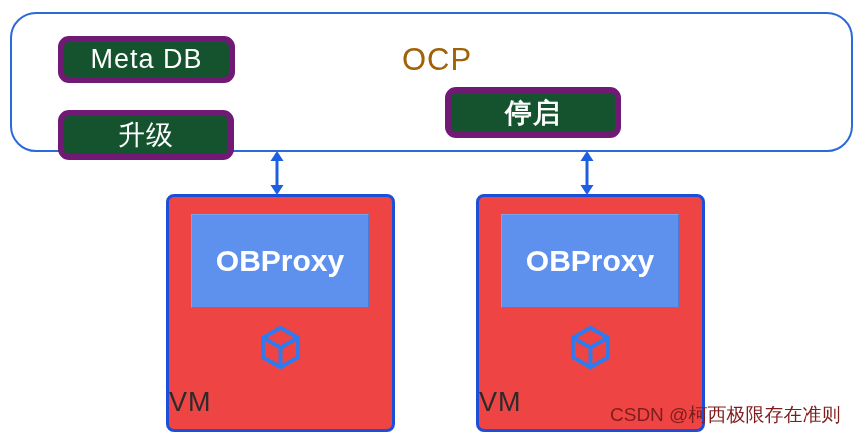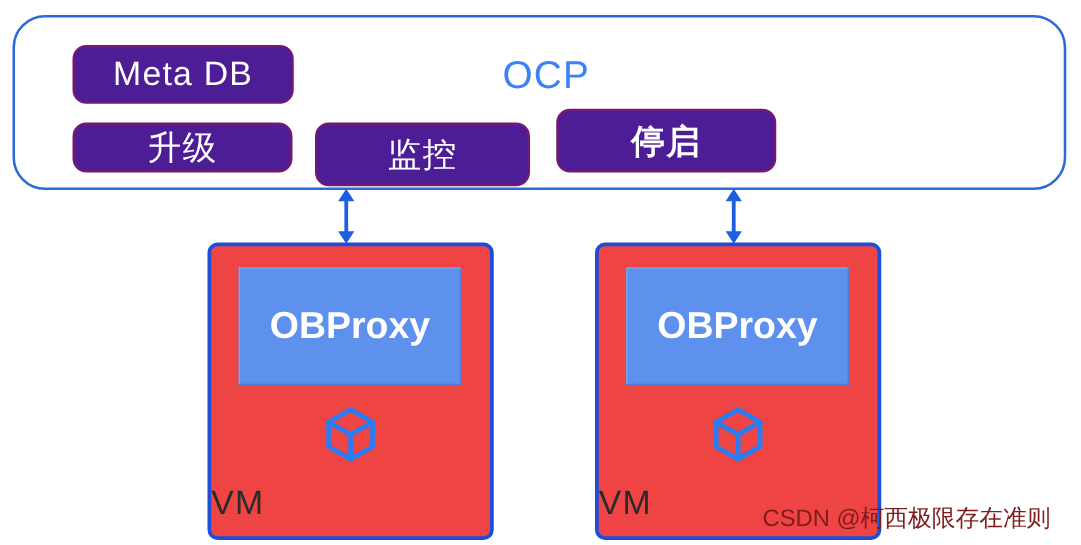--- a/index.html
+++ b/index.html
@@ -21,37 +21,37 @@
     background: #ffffff;
     box-sizing: content-box;
   }
   .ocp-title {
     position: absolute;
     left: 360px; top: 24px;
     width: 130px; height: 44px;
     display: flex; align-items: center; justify-content: center;
     font-size: 31px;
     font-weight: 500;
-    color: #3b82f6;
+    color: #a16207;
     letter-spacing: 1px;
   }
   .node-btn {
     position: absolute;
-    background: #4c1d95;
-    border: 2px solid #701a75;
+    background: #14532d;
+    border: 6px solid #701a75;
     border-radius: 11px;
     color: #ffffff;
     display: flex; align-items: center; justify-content: center;
     font-size: 27px;
     box-sizing: border-box;
     letter-spacing: 1px;
   }
   .n-metadb  { left: 46px;  top: 22px; width: 177px; height: 47px; }
   .n-info    { left: 627px; top: 21px; width: 176px; height: 47px; }
-  .n-upgrade { left: 46px;  top: 84px; width: 176px; height: 40px; }
+  .n-upgrade { left: 46px;  top: 96px; width: 176px; height: 50px; }
   .n-monitor { left: 240px; top: 84px; width: 172px; height: 51px; }
   .n-stop    { left: 433px; top: 73px; width: 176px; height: 51px; font-weight: bold; }
   .n-config  { left: 627px; top: 84px; width: 177px; height: 51px; }
 
   
   .arrow {
     position: absolute;
     width: 22px; height: 44px;
     top: 151px;
   }
@@ -112,21 +112,20 @@
 </head>
 <body>
 
 <div class="stage">
 
   <div class="ocp-group">
     <div class="ocp-title">OCP</div>
 
     <div class="node-btn n-metadb">Meta DB</div>
     <div class="node-btn n-upgrade">升级</div>
-    <div class="node-btn n-monitor">监控</div>
     <div class="node-btn n-stop">停启</div>
   </div>
 
   <svg class="arrow arrow-left" viewBox="0 0 22 44">
     <line x1="11" y1="7" x2="11" y2="37" stroke="#1c5fe0" stroke-width="3"></line>
     <polygon points="11,0 4.5,10 17.5,10" fill="#1c5fe0"></polygon>
     <polygon points="11,44 4.5,34 17.5,34" fill="#1c5fe0"></polygon>
   </svg>
   <svg class="arrow arrow-right" viewBox="0 0 22 44">
     <line x1="11" y1="7" x2="11" y2="37" stroke="#1c5fe0" stroke-width="3"></line>

